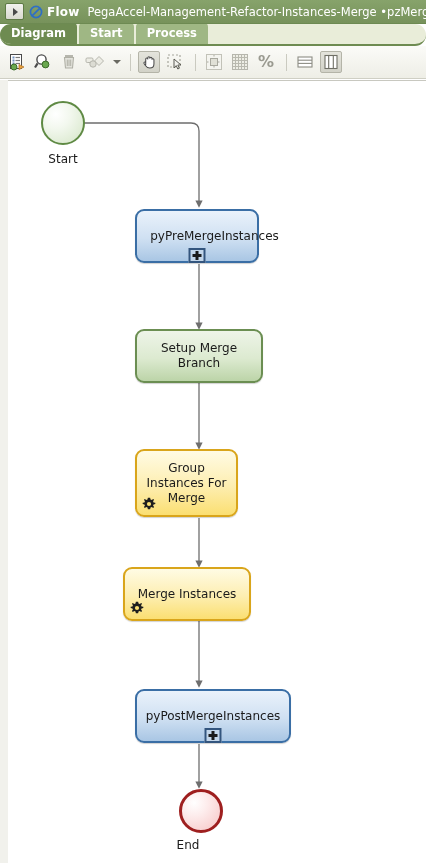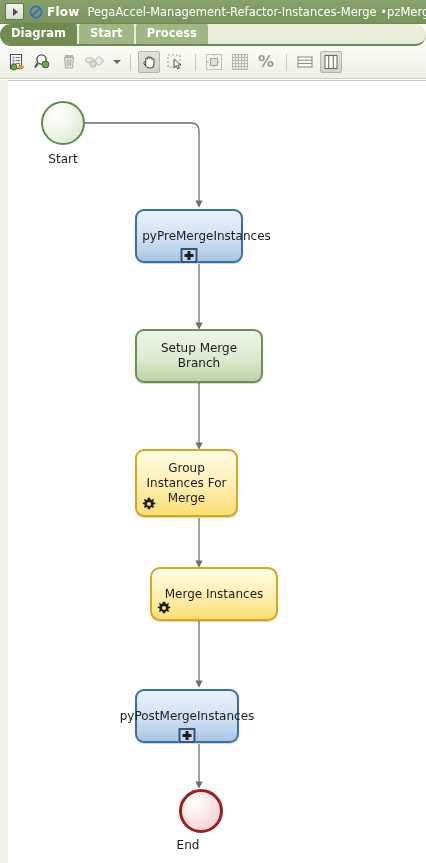--- a/index.html
+++ b/index.html
@@ -395,48 +395,48 @@
         <path d="M191,303 V366"></path>
         <path d="M191,438 V484"></path>
         <path d="M191,541 V604"></path>
         <path d="M191,664 V705"></path>
       </g>
     </svg>
 
     <div class="endpoint start" style="left:33px; top:21px; width:44px; height:44px;"></div>
     <div class="endpoint-label" style="left:13px; top:72px; width:84px;">Start</div>
 
-    <div class="node blue" style="left:127px; top:129px; width:108px; height:54px;padding-left:35px;">
+    <div class="node blue" style="left:127px; top:129px; width:124px; height:54px;padding-left:35px;">
       <span class="lbl">pyPreMergeInstances</span>
       <span class="plus-badge">
         <span class="pl"></span>
       </span>
     </div>
 
     <div class="node green" style="left:127px; top:249px; width:128px; height:54px;">
       <span class="lbl">Setup Merge Branch</span>
     </div>
 
     <div class="node yellow" style="left:127px; top:369px; width:103px; height:68px;">
       <span class="lbl">Group Instances For Merge</span>
       <svg class="gear" viewBox="0 0 16 16">
         <path d="M8 0.8 l1.3 0 0.45 2.0 1.35 0.56 1.7-1.1 0.95 0.95 -1.1 1.7 0.56 1.35 2.0 0.45 0 1.3 -2.0 0.45 -0.56 1.35 1.1 1.7 -0.95 0.95 -1.7-1.1 -1.35 0.56 -0.45 2.0 -1.3 0 -1.3 0 -0.45-2.0 -1.35-0.56 -1.7 1.1 -0.95-0.95 1.1-1.7 -0.56-1.35 -2.0-0.45 0-1.3 2.0-0.45 0.56-1.35 -1.1-1.7 0.95-0.95 1.7 1.1 1.35-0.56 0.45-2.0 z" fill="#1e1e1e"></path>
         <circle cx="8" cy="8" r="2.4" fill="#fbdf72"></circle>
       </svg>
     </div>
 
-    <div class="node yellow" style="left:142px; top:487px; width:128px; height:54px;border-radius:10px;">
+    <div class="node yellow" style="left:115px; top:487px; width:128px; height:54px;">
       <span class="lbl">Merge Instances</span>
       <svg class="gear" viewBox="0 0 16 16">
         <path d="M8 0.8 l1.3 0 0.45 2.0 1.35 0.56 1.7-1.1 0.95 0.95 -1.1 1.7 0.56 1.35 2.0 0.45 0 1.3 -2.0 0.45 -0.56 1.35 1.1 1.7 -0.95 0.95 -1.7-1.1 -1.35 0.56 -0.45 2.0 -1.3 0 -1.3 0 -0.45-2.0 -1.35-0.56 -1.7 1.1 -0.95-0.95 1.1-1.7 -0.56-1.35 -2.0-0.45 0-1.3 2.0-0.45 0.56-1.35 -1.1-1.7 0.95-0.95 1.7 1.1 1.35-0.56 0.45-2.0 z" fill="#1e1e1e"></path>
         <circle cx="8" cy="8" r="2.4" fill="#fbdf72"></circle>
       </svg>
     </div>
 
-    <div class="node blue" style="left:127px; top:609px; width:104px; height:54px;">
+    <div class="node blue" style="left:127px; top:609px; width:156px; height:54px;">
       <span class="lbl">pyPostMergeInstances</span>
       <span class="plus-badge">
         <span class="pl"></span>
       </span>
     </div>
 
     <div class="endpoint end" style="left:171px; top:709px; width:44px; height:44px;"></div>
     <div class="endpoint-label" style="left:138px; top:758px; width:84px;">End</div>
 
   </div>

